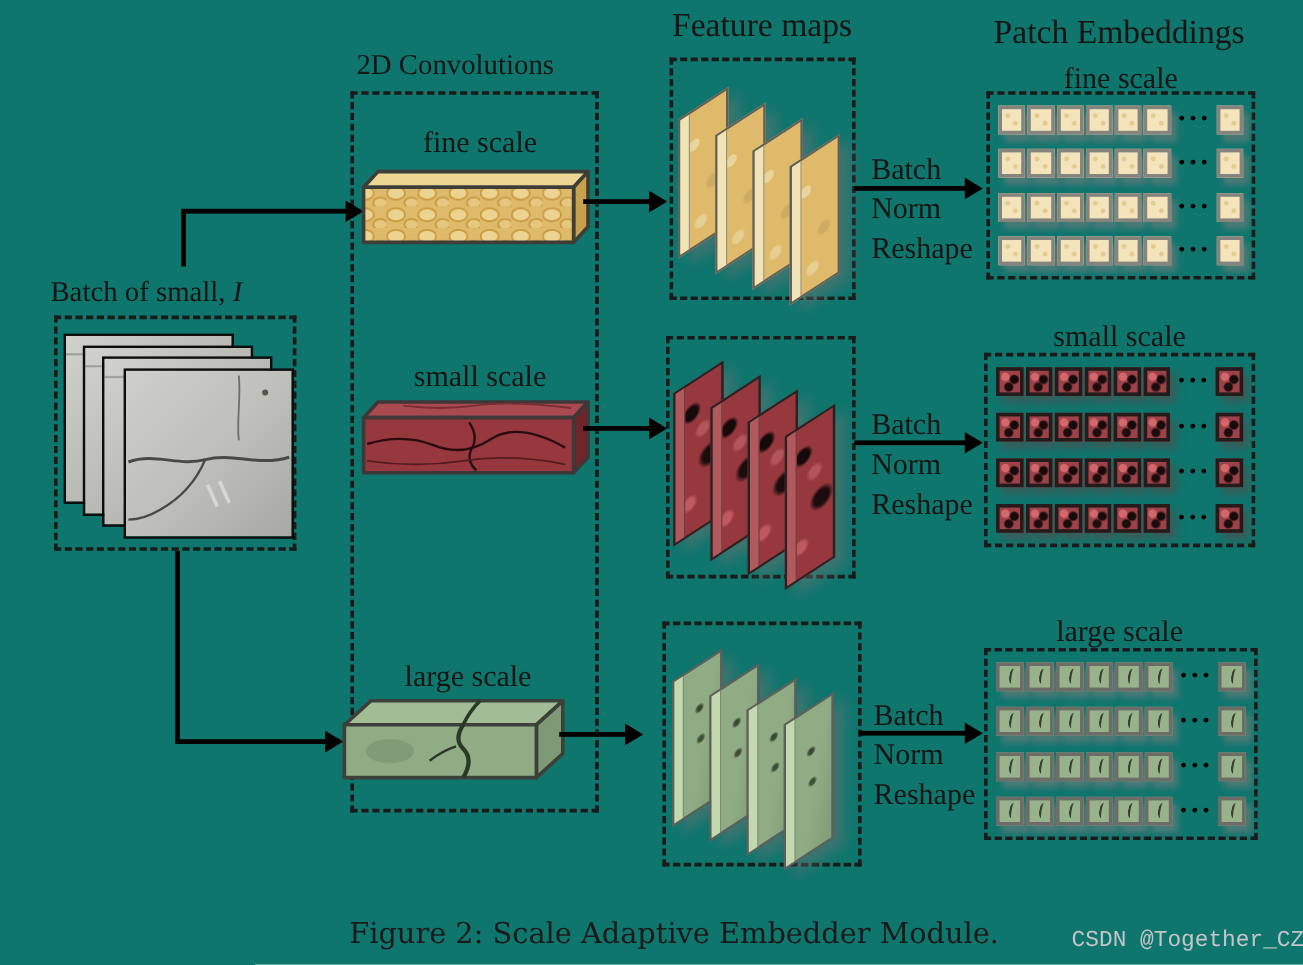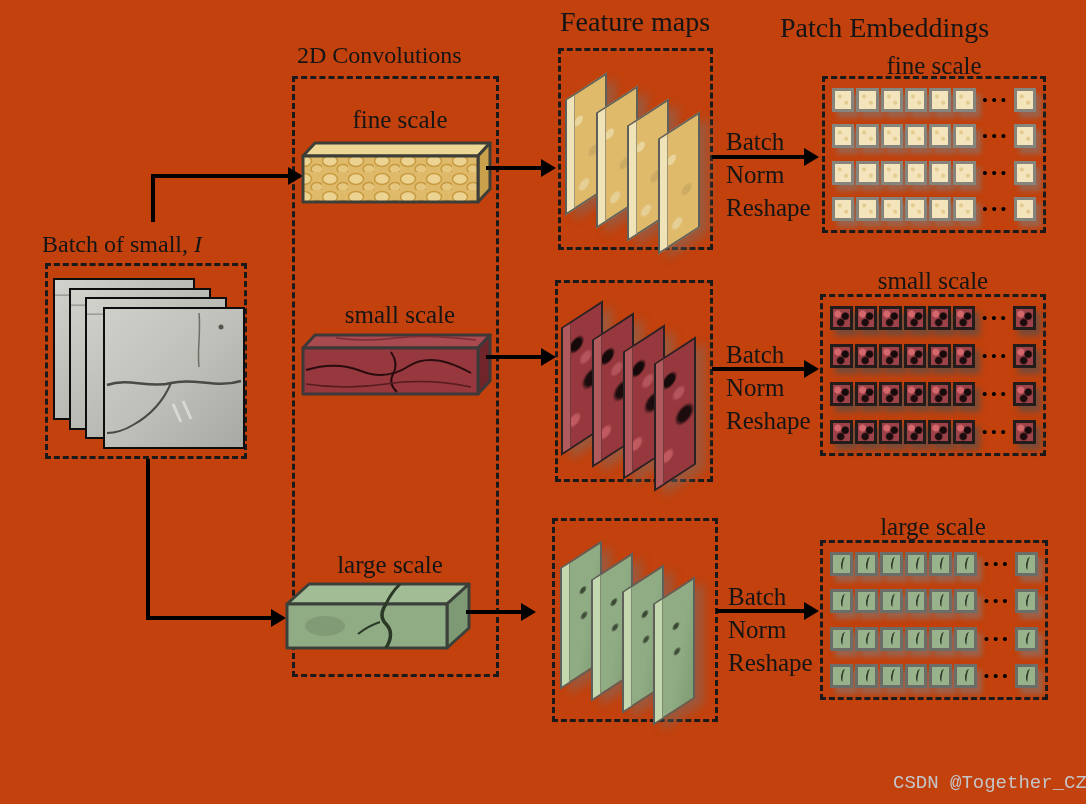--- a/index.html
+++ b/index.html
@@ -1,16 +1,16 @@
 <!DOCTYPE html>
 <html style="--fineFace: #dfba6b; --fineTop: #ecd795; --fineSide: #c9a04b; --fineEdge: #f1e3b8; --finePatch: #f3e4bc; --finePatchBorder: #85857d; --smallFace: #96383e; --smallTop: #a84a50; --smallSide: #6f2529; --smallEdge: #b05a5e; --smallPatch: #9c4248; --smallPatchBorder: #241b1b; --largeFace: #90ac84; --largeTop: #a2bc96; --largeSide: #7e9a74; --largeEdge: #c3d8af; --largePatch: #98b38c; --largePatchBorder: #6d6d68; --ink: #111111; --watermark: #c5c5c9;"><head>
 <meta charset="utf-8">
 <style>
   html,body{margin:0;padding:0;background:#fff;}
-  .figure{position:relative;width:1086px;height:804px;background:#c2410c;overflow:hidden;
+  .figure{position:relative;width:1086px;height:804px;background:#0f766e;overflow:hidden;
           font-family:"Liberation Serif", serif;color:#111;}
   .abs{position:absolute;}
   .lbl{position:absolute;white-space:nowrap;color:#151515;}
   .h1{font-size:28px;}
   .h2{font-size:24px;}
   .scale-lbl{font-size:25px;text-align:center;}
   .dashed{position:absolute;border:3px dashed #1a1a1a;box-sizing:border-box;background:transparent;}
 
   
   .shaft-h{position:absolute;height:4px;background:#000;}
@@ -77,21 +77,21 @@
   .caption{position:absolute;font-family:"DejaVu Serif", serif;font-size:24px;color:#1a1a1a;white-space:nowrap;}
   .watermark{position:absolute;font-family:Liberation Mono, monospace;font-size:19px;
              color:var(--watermark,#c4c4c8);white-space:nowrap;}
 </style>
 </head>
 <body>
 
 <div class="figure">
 
   <div class="lbl h1" style="left:560px;top:6px;">Feature maps</div>
-  <div class="lbl h1" style="left:780px;top:12px;text-align:center;">Patch Embeddings</div>
+  <div class="lbl h1" style="left:828px;top:12px;text-align:center;">Patch Embeddings</div>
   <div class="lbl h2" style="left:297px;top:42px;">2D Convolutions</div>
 
   <div class="dashed" style="left:292px;top:76px;width:207px;height:601px;"></div>
 
   <div class="lbl h2" style="left:42px;top:231px;">
     <span>Batch of small, </span><i>I</i>
   </div>
   <div class="dashed" style="left:45px;top:263px;width:202px;height:196px;"></div>
   <div class="photo" style="left:53px;top:278px;"></div>
   <div class="photo" style="left:69px;top:288px;"></div>
@@ -329,15 +329,16 @@
         <div class="pcell"></div>
         <div class="pcell"></div>
         <div class="pcell"></div>
         <div class="pcell"></div>
         <div class="pcell"></div>
         <span class="pdots">···</span>
         <div class="pcell last"></div>
       </div>
     </div>
 
+  <div class="caption" style="left:291px;top:764px;">Figure 2: Scale Adaptive Embedder Module.</div>
   <div class="watermark" style="left:893px;top:772px;">CSDN @Together_CZ</div>
 
 </div>
 
 </body></html>

